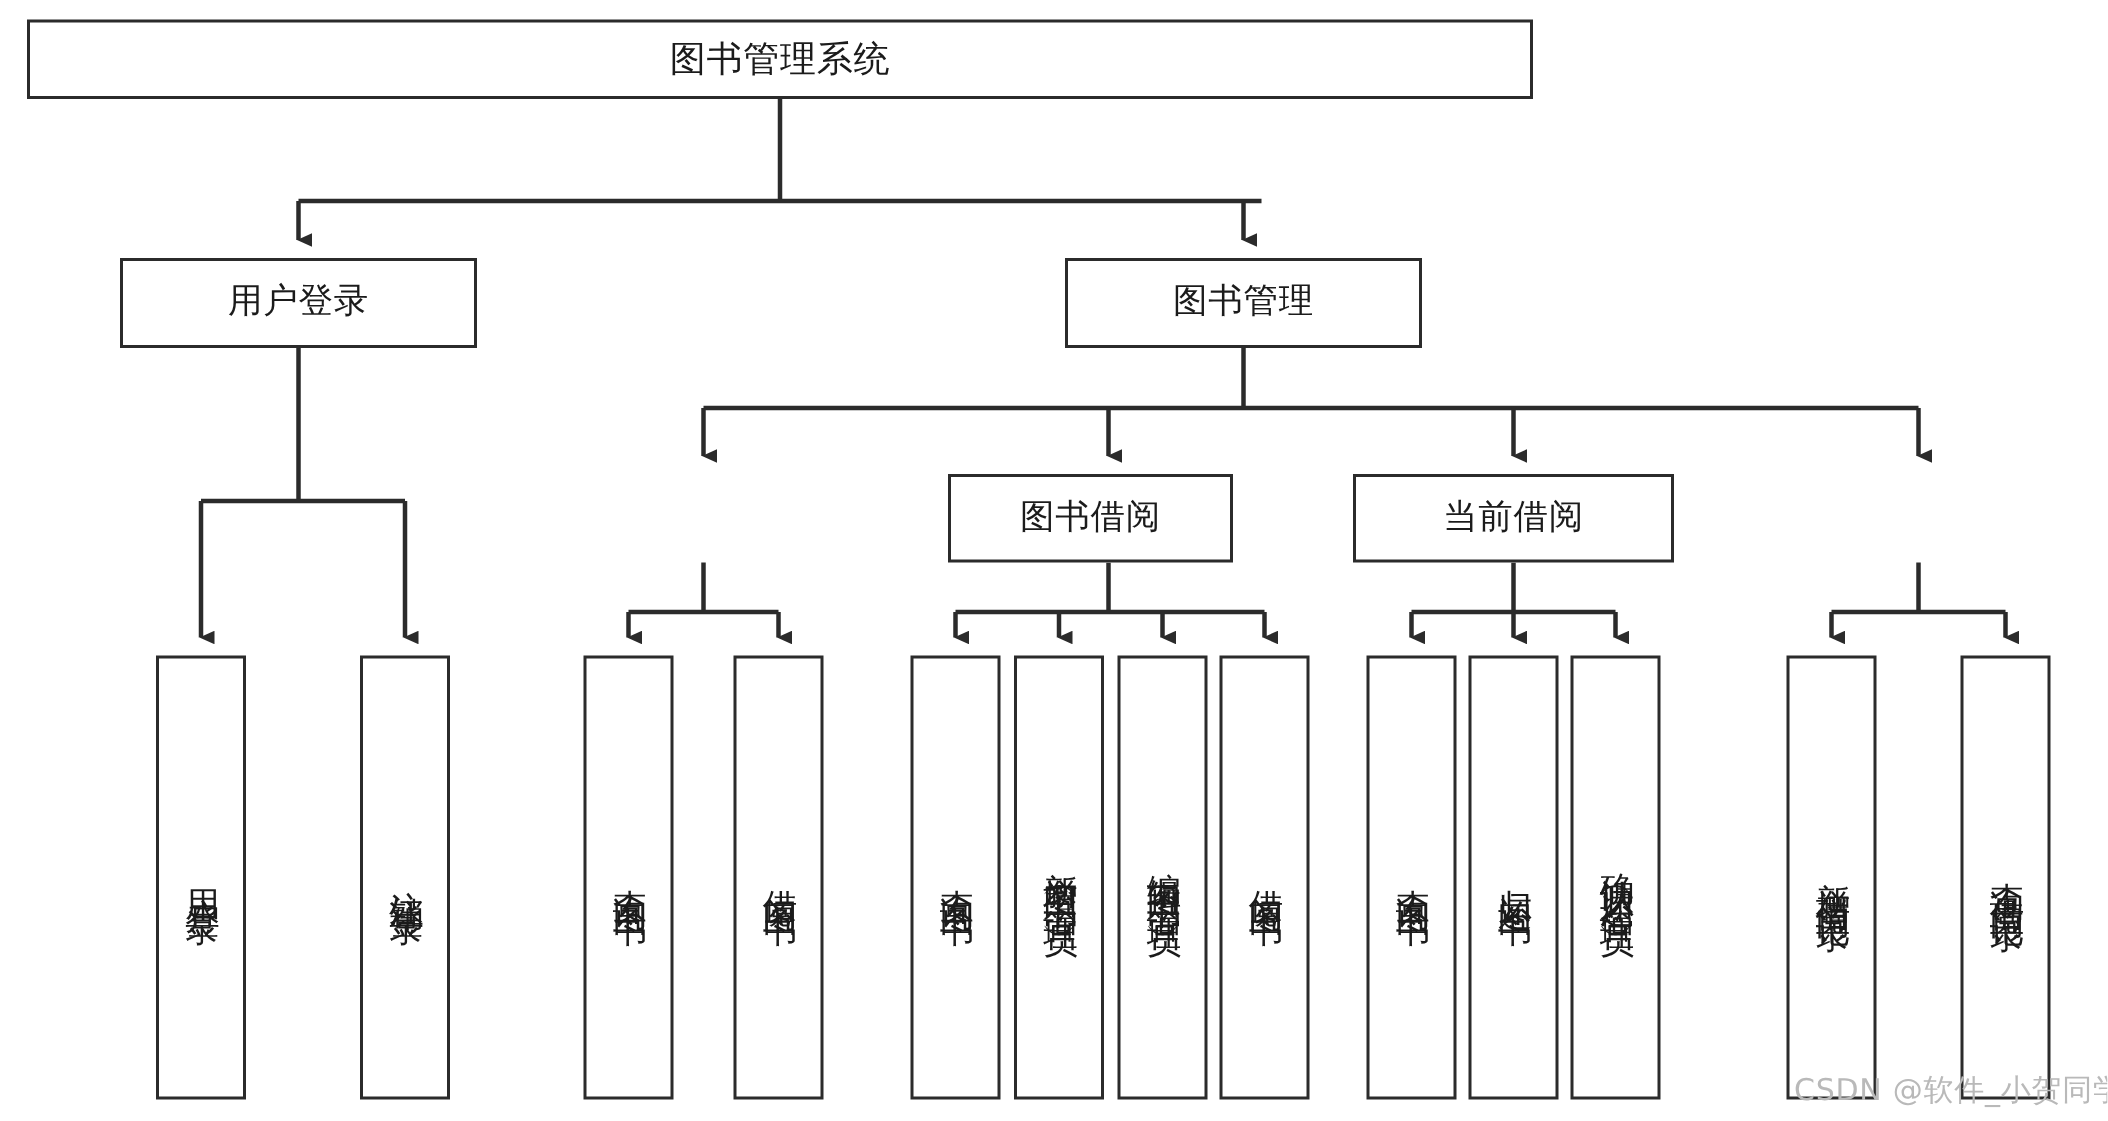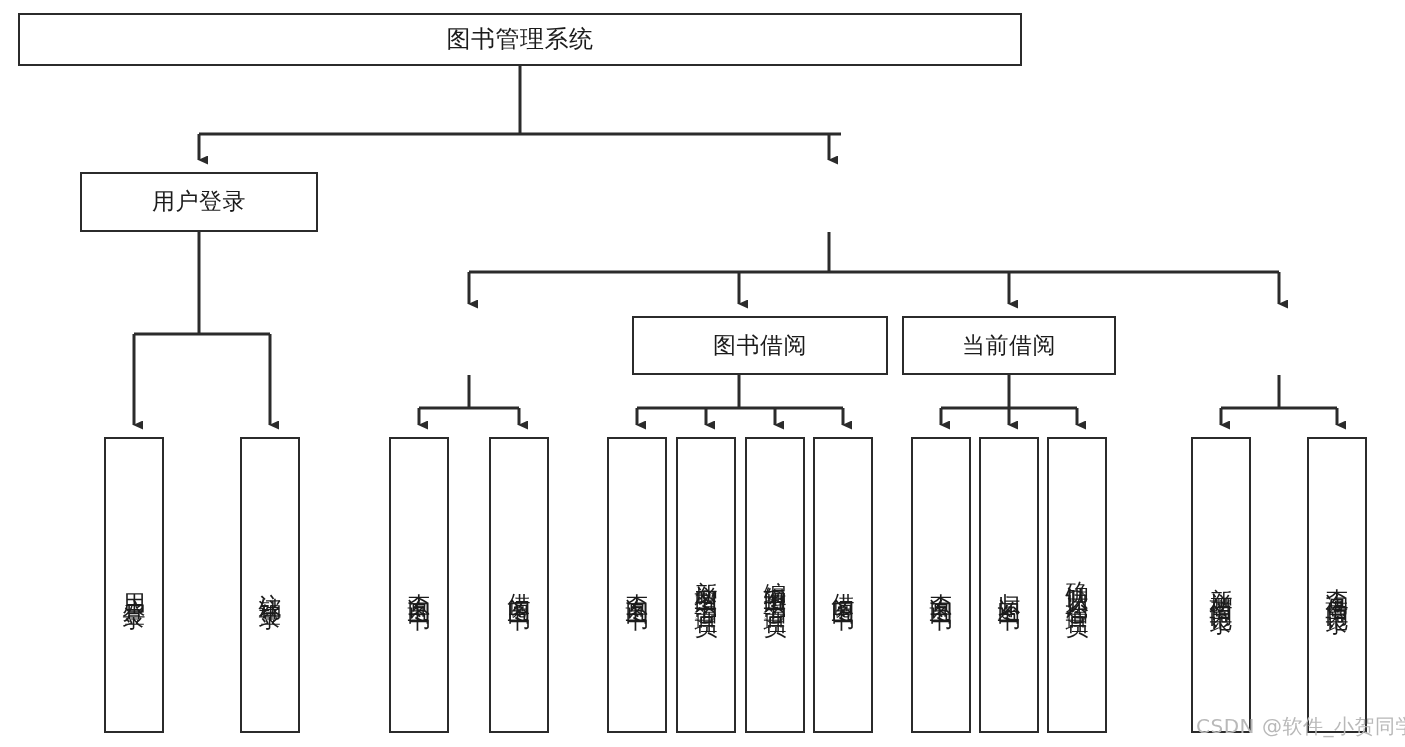--- a/index.html
+++ b/index.html
@@ -127,22 +127,25 @@
     </g>
   </svg>
 
   <div class="node node-h node-root" style="left:18px; top:13px; width:1004px; height:53px;">
     <span class="node-label">图书管理系统</span>
   </div>
 
   <div class="node node-h" style="left:80px; top:172px; width:238px; height:60px;">
     <span class="node-label">用户登录</span>
   </div>
+  <div class="node node-h" style="left:710px; top:172px; width:238px; height:60px;">
+    <span class="node-label">图书管理</span>
+  </div>
 
-  <div class="node node-h" style="left:632px; top:316px; width:256px; height:59px;">
+  <div class="node node-h" style="left:632px; top:316px; width:190px; height:59px;">
     <span class="node-label">图书借阅</span>
   </div>
   <div class="node node-h" style="left:902px; top:316px; width:214px; height:59px;">
     <span class="node-label">当前借阅</span>
   </div>
 
   <div class="node node-v" style="left:104px; top:437px; width:60px; height:296px;">
     <span class="node-label">用户登录</span>
   </div>
   <div class="node node-v" style="left:240px; top:437px; width:60px; height:296px;">

